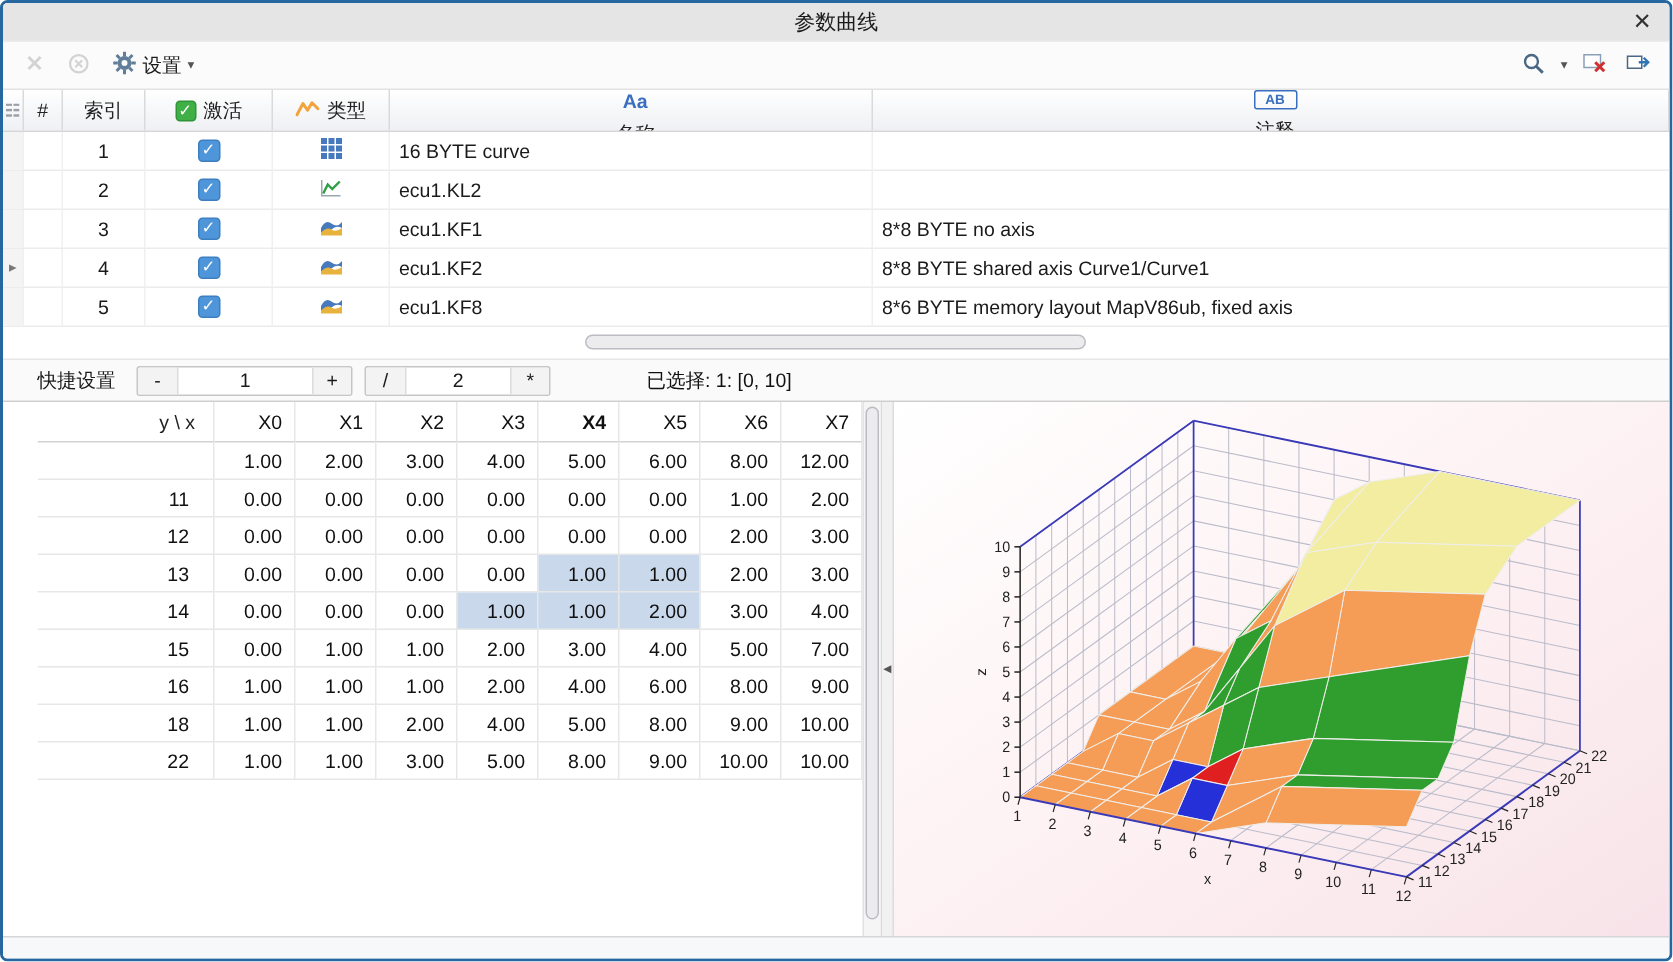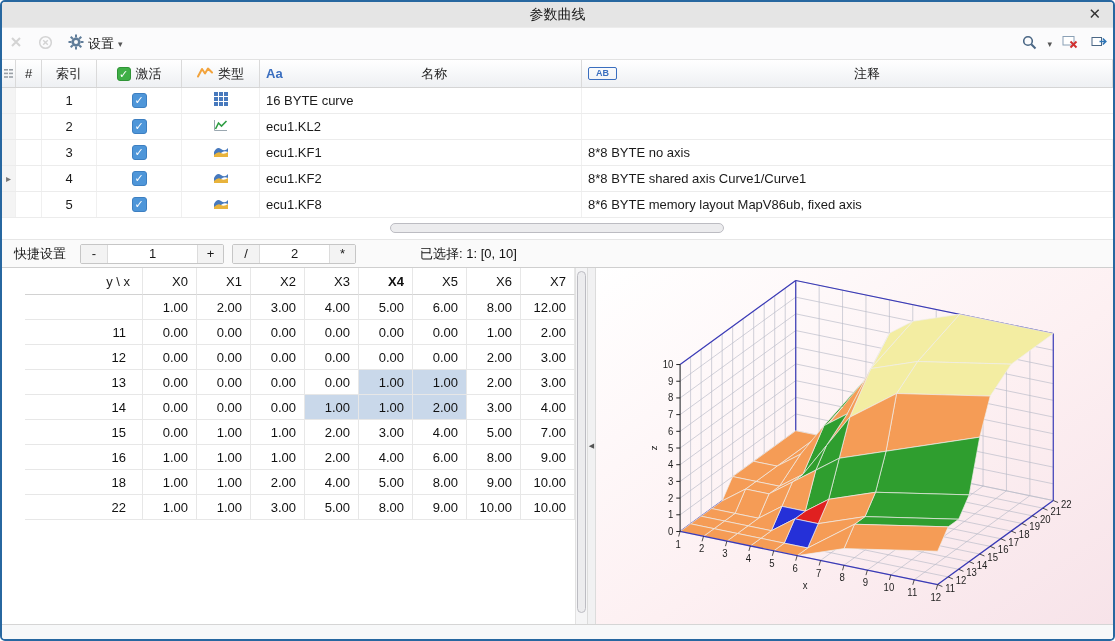--- a/index.html
+++ b/index.html
@@ -8,51 +8,51 @@
   .window{
     width:1115px;height:641px;border:2px solid #2767a0;border-radius:5px;overflow:hidden;
     display:flex;flex-direction:column;background:#fff;
     font-family:"Liberation Sans","DejaVu Sans",sans-serif;color:#1a1a1a;
   }
   
   .titlebar{height:26px;flex:0 0 26px;position:relative;display:flex;align-items:center;justify-content:center;
     background:#e5e5e5;border-bottom:1px solid #ececec;font-size:14px;}
   .close{position:absolute;right:12px;top:3px;font-size:15px;color:#333;}
   
-  .toolbar{height:32px;flex:0 0 32px;display:flex;align-items:center;gap:7px;padding:0 3px;
+  .toolbar{height:32px;flex:0 0 32px;display:flex;align-items:center;gap:7px;padding:0 10px;
     background:#fbfbfc;border-bottom:1px solid #e2e2e2;font-size:13px;}
   .ticon{width:22px;height:22px;display:inline-flex;align-items:center;justify-content:center;}
   .disabled{opacity:.45;}
   .settings-btn{display:inline-flex;align-items:center;gap:4px;padding:2px 5px;border-radius:3px;}
   .chev{font-size:9px;color:#555;}
   .spacer{flex:1;}
   
   .ptable-header,.prow{display:grid;grid-template-columns:14px 26px 55px 85px 78px 322px 1fr;}
   .ptable-header{height:28px;flex:0 0 28px;background:linear-gradient(#ffffff,#eef0f3);
     border-bottom:1px solid #d5d5d5;font-size:13px;color:#222;}
   .ph{height:100%;display:flex;align-items:center;justify-content:center;gap:5px;border-right:1px solid #dadada;overflow:hidden;}
-  .ph.flexh{justify-content:flex-start;padding-left:6px;}
+  .ph.flexh{justify-content:flex-start;padding-left:6px;flex-direction:column;}
   .ph.flexh .center{flex:1;text-align:center;}
   .aa{color:#3a6ebf;font-weight:bold;font-size:13px;}
   .ab{color:#3a6ebf;font-weight:bold;font-size:9px;border:1px solid #3a6ebf;border-radius:2px;padding:0 7px;line-height:11px;}
   .ptable-body{flex:0 0 130px;}
   .prow{height:26px;border-bottom:1px solid #ececec;font-size:13px;background:#fff;}
   .pc{height:100%;display:flex;align-items:center;justify-content:center;border-right:1px solid #f0f0f0;overflow:hidden;white-space:nowrap;}
   .pc.nam,.pc.com{justify-content:flex-start;padding-left:6px;}
   .pc.gutter{background:#f4f4f4;color:#777;font-size:10px;}
   .cb{display:inline-block;width:15px;height:15px;background:#4e96d9;border:1px solid #3d7fc1;border-radius:3px;
     color:#fff;font-size:11px;line-height:13px;text-align:center;font-weight:bold;}
   .cb-green{background:#3faf46;border-color:#2f9436;width:14px;height:14px;line-height:12px;}
   
   .hscroll{height:22px;flex:0 0 22px;position:relative;background:#fff;border-bottom:1px solid #e6e6e6;}
   .hthumb{position:absolute;left:388px;top:5px;width:334px;height:10px;background:#ececee;border:1px solid #bcbcc2;border-radius:5px;}
   
   .quickbar{height:28px;flex:0 0 28px;display:flex;align-items:center;gap:8px;padding:0 12px;
     background:#fafafa;border-bottom:1px solid #cfcfcf;font-size:13px;}
-  .qlabel{margin-right:6px;}
+  .qlabel{margin-right:6px;margin-left:11px;}
   .qgroup{display:inline-flex;align-items:stretch;height:20px;border:1px solid #c6c6c6;border-radius:2px;background:#fff;overflow:hidden;}
   .qgroup>*+*{border-left:1px solid #dcdcdc;}
   .qbtn{width:26px;display:inline-flex;align-items:center;justify-content:center;background:#f3f3f3;}
   .qval{width:90px;display:inline-flex;align-items:center;justify-content:center;}
   .qval2{width:70px;}
   .qsel{margin-left:56px;color:#111;}
   
   .bottom{flex:1;display:flex;min-height:0;background:#fff;}
   .gridpane{width:550px;flex:0 0 550px;overflow:hidden;background:#fff;margin-left:23px;}
   .vgrid{display:grid;grid-template-columns:118px repeat(8,54px);grid-template-rows:27px 25px repeat(8,25px);font-size:13px;}

